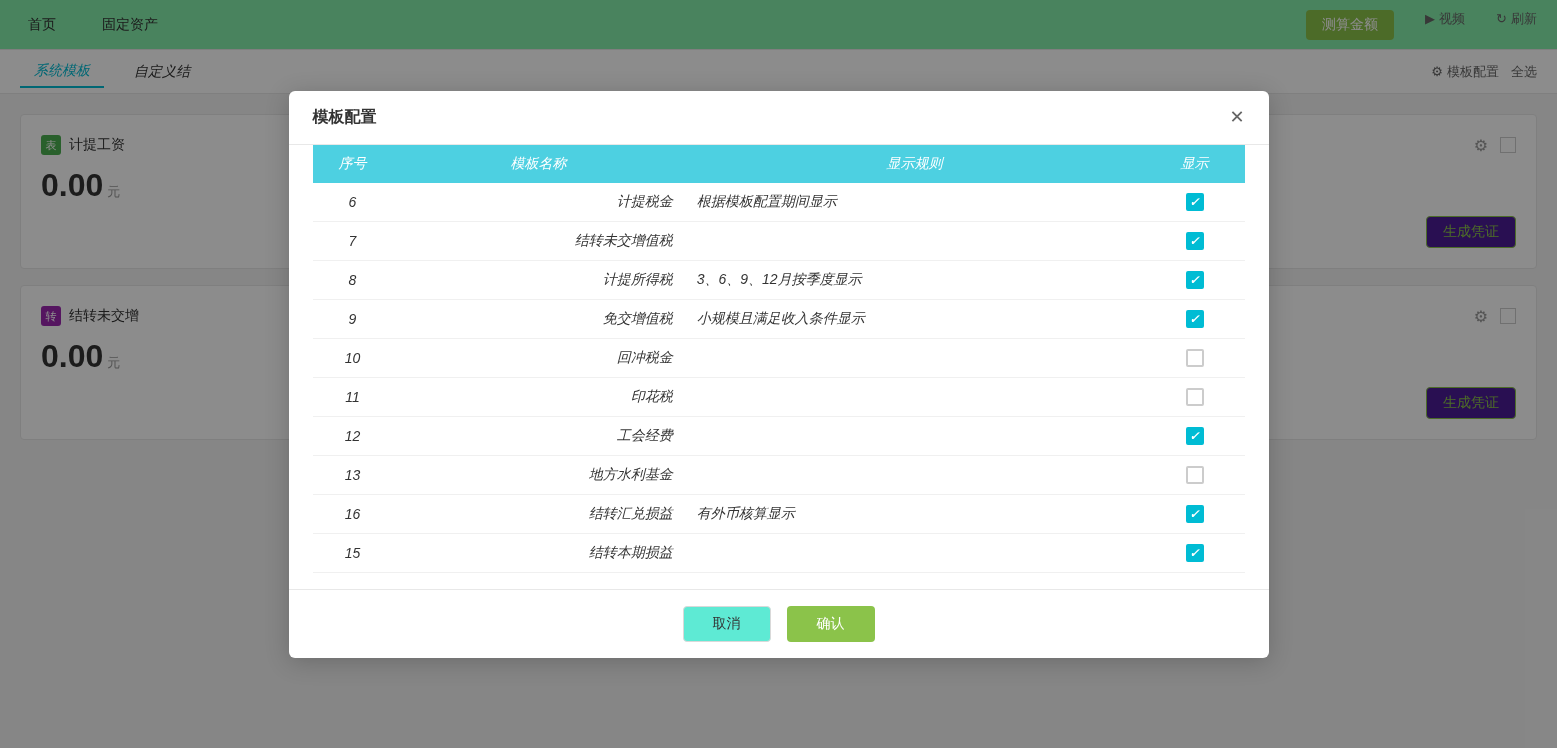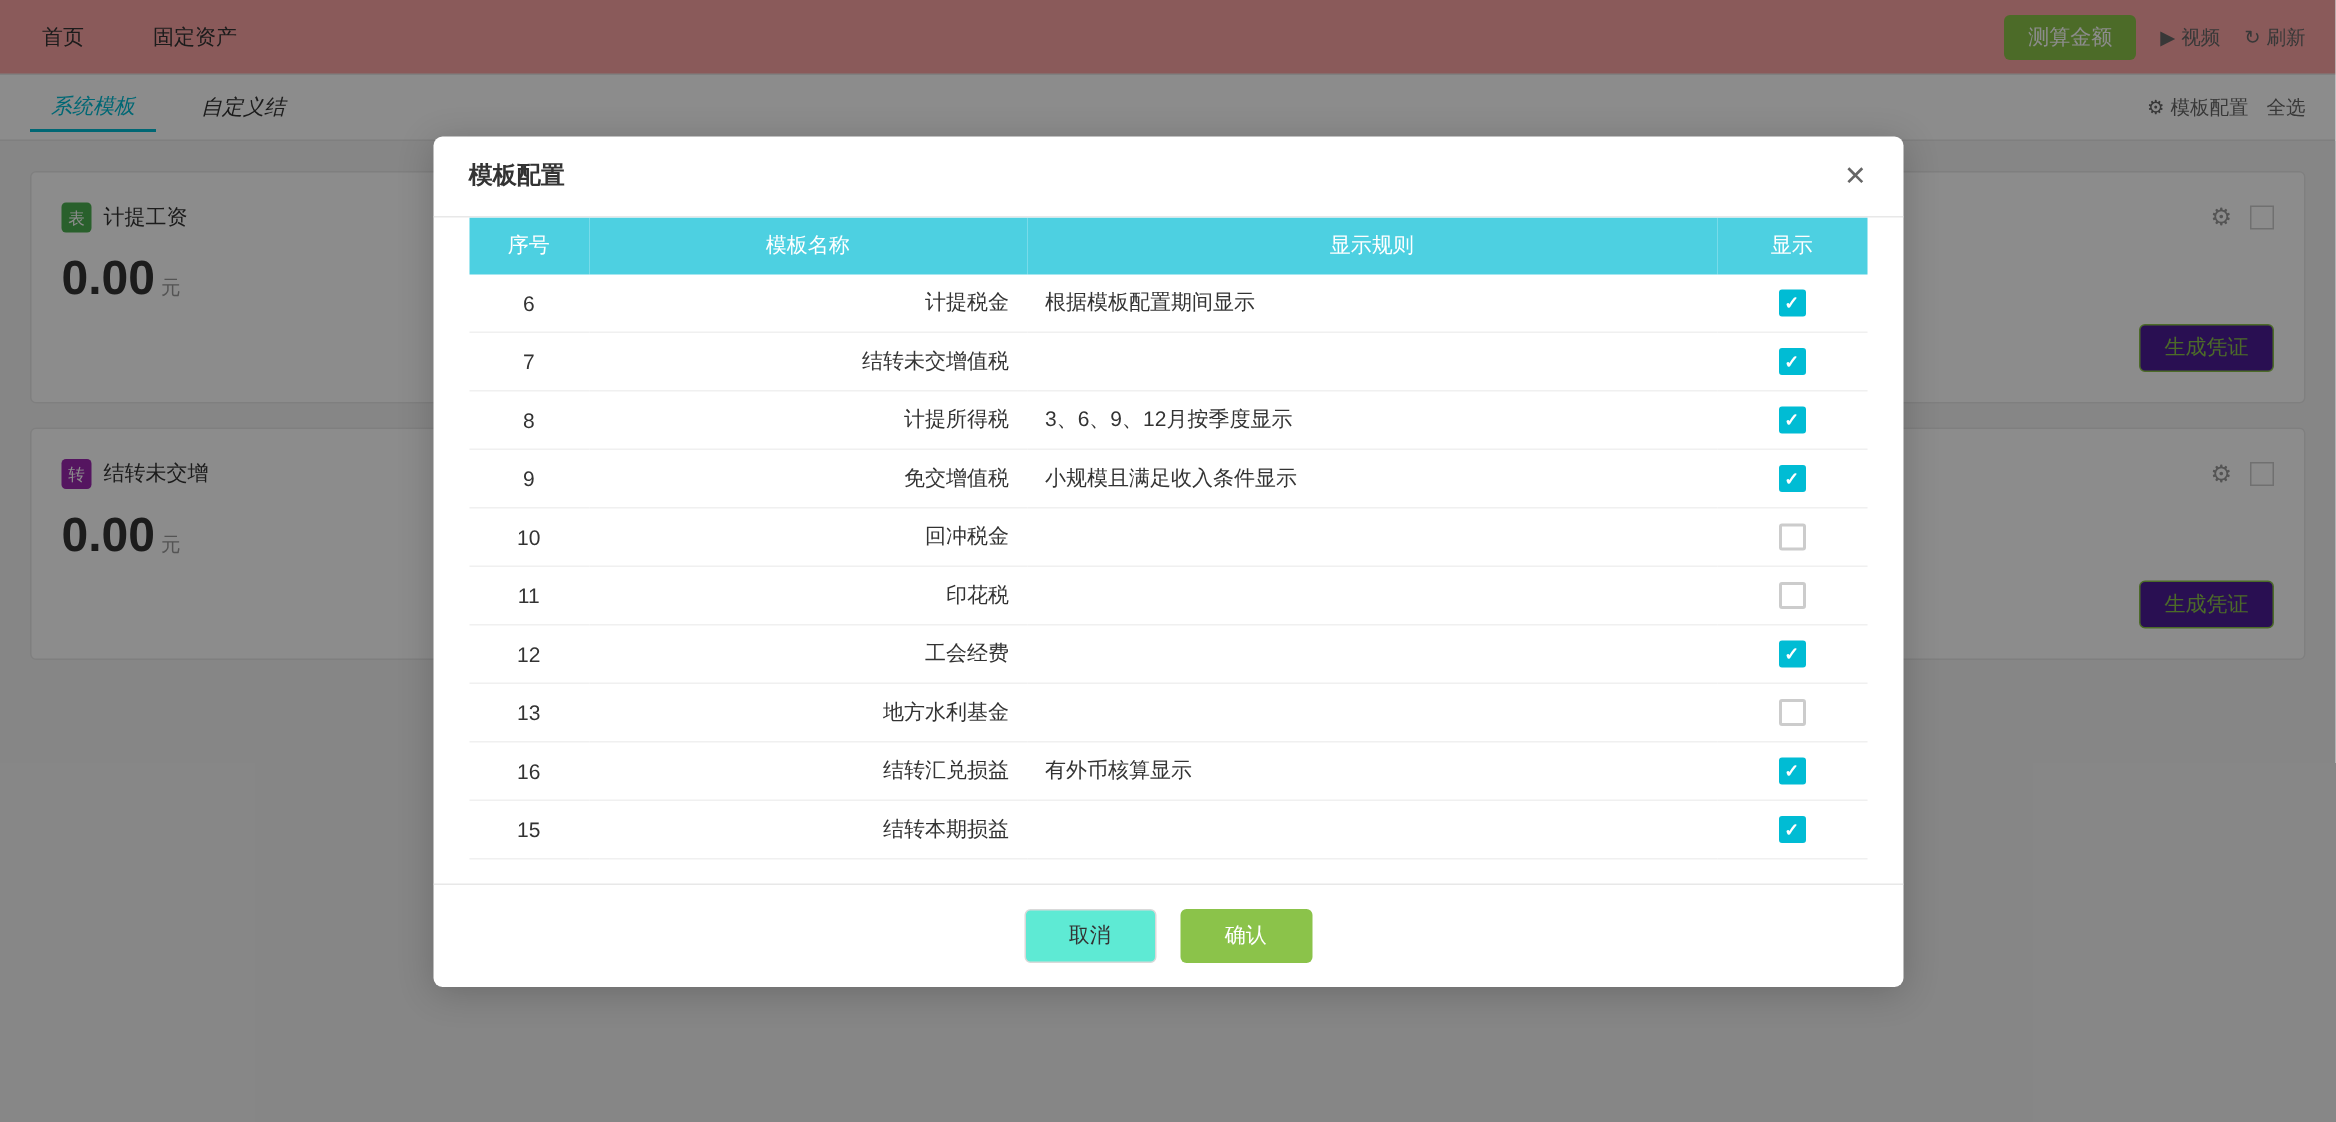--- a/index.html
+++ b/index.html
@@ -17,21 +17,21 @@
     .bg-page {
       width: 100%;
       height: 100%;
       background: #f5f5f5;
       position: absolute;
       top: 0; left: 0;
     }
 
     
     .top-nav {
-      background: #fca5a5;
+      background: #86efac;
       height: 50px;
       display: flex;
       align-items: center;
       padding: 0 20px;
       gap: 30px;
       border-bottom: 1px solid #e8e8e8;
     }
     .top-nav-item {
       color: #333;
       font-size: 14px;
@@ -185,20 +185,21 @@
     .modal-body {
       flex: 1;
       overflow-y: auto;
       padding: 0 24px 16px;
     }
 
     
     .config-table {
       width: 100%;
       border-collapse: collapse;
+      font-style: italic;
     }
     .config-table thead tr {
       background: #4dd0e1;
     }
     .config-table thead th {
       color: #fff;
       padding: 10px 12px;
       font-size: 14px;
       font-weight: normal;
       text-align: center;
@@ -290,22 +291,22 @@
     .scrollbar-visible::-webkit-scrollbar {
       width: 6px;
     }
     .scrollbar-visible::-webkit-scrollbar-thumb {
       background: #ccc;
       border-radius: 3px;
     }
 
     .bg-right-actions {
       display: flex;
-      align-items: center;
-      gap: 16px;
+      align-items: flex-start;
+      gap: 31px;
       margin-left: auto;
     }
     .gear-icon {
       color: #999;
       font-size: 16px;
       cursor: pointer;
     }
     .checkbox-plain {
       width: 16px;
       height: 16px;

